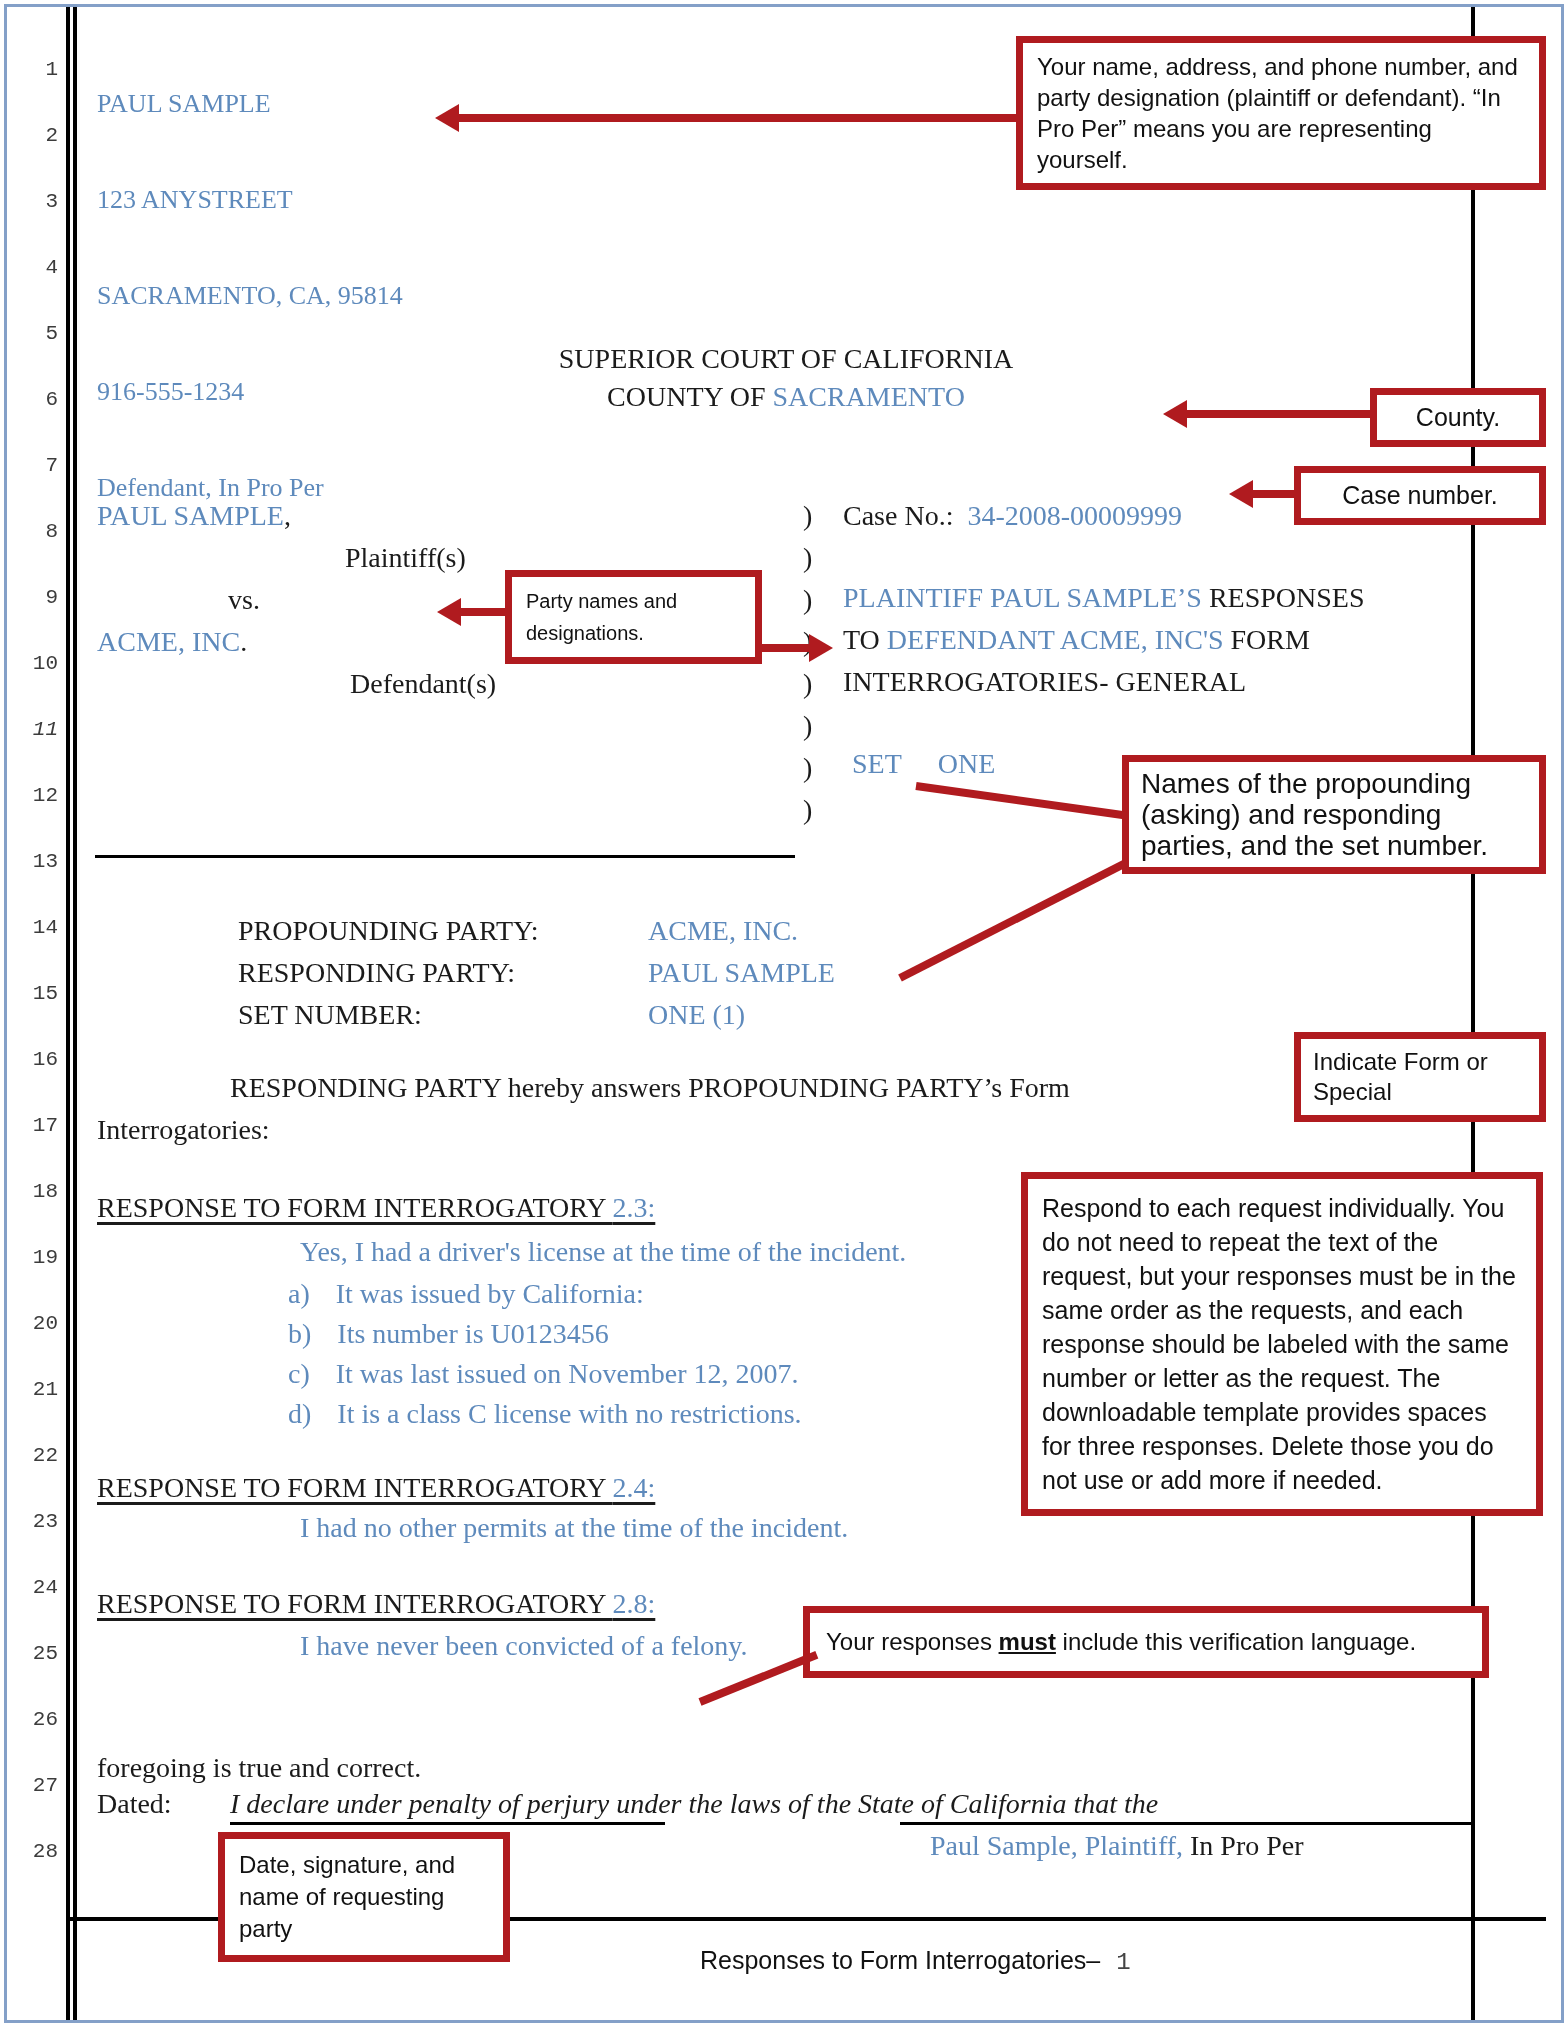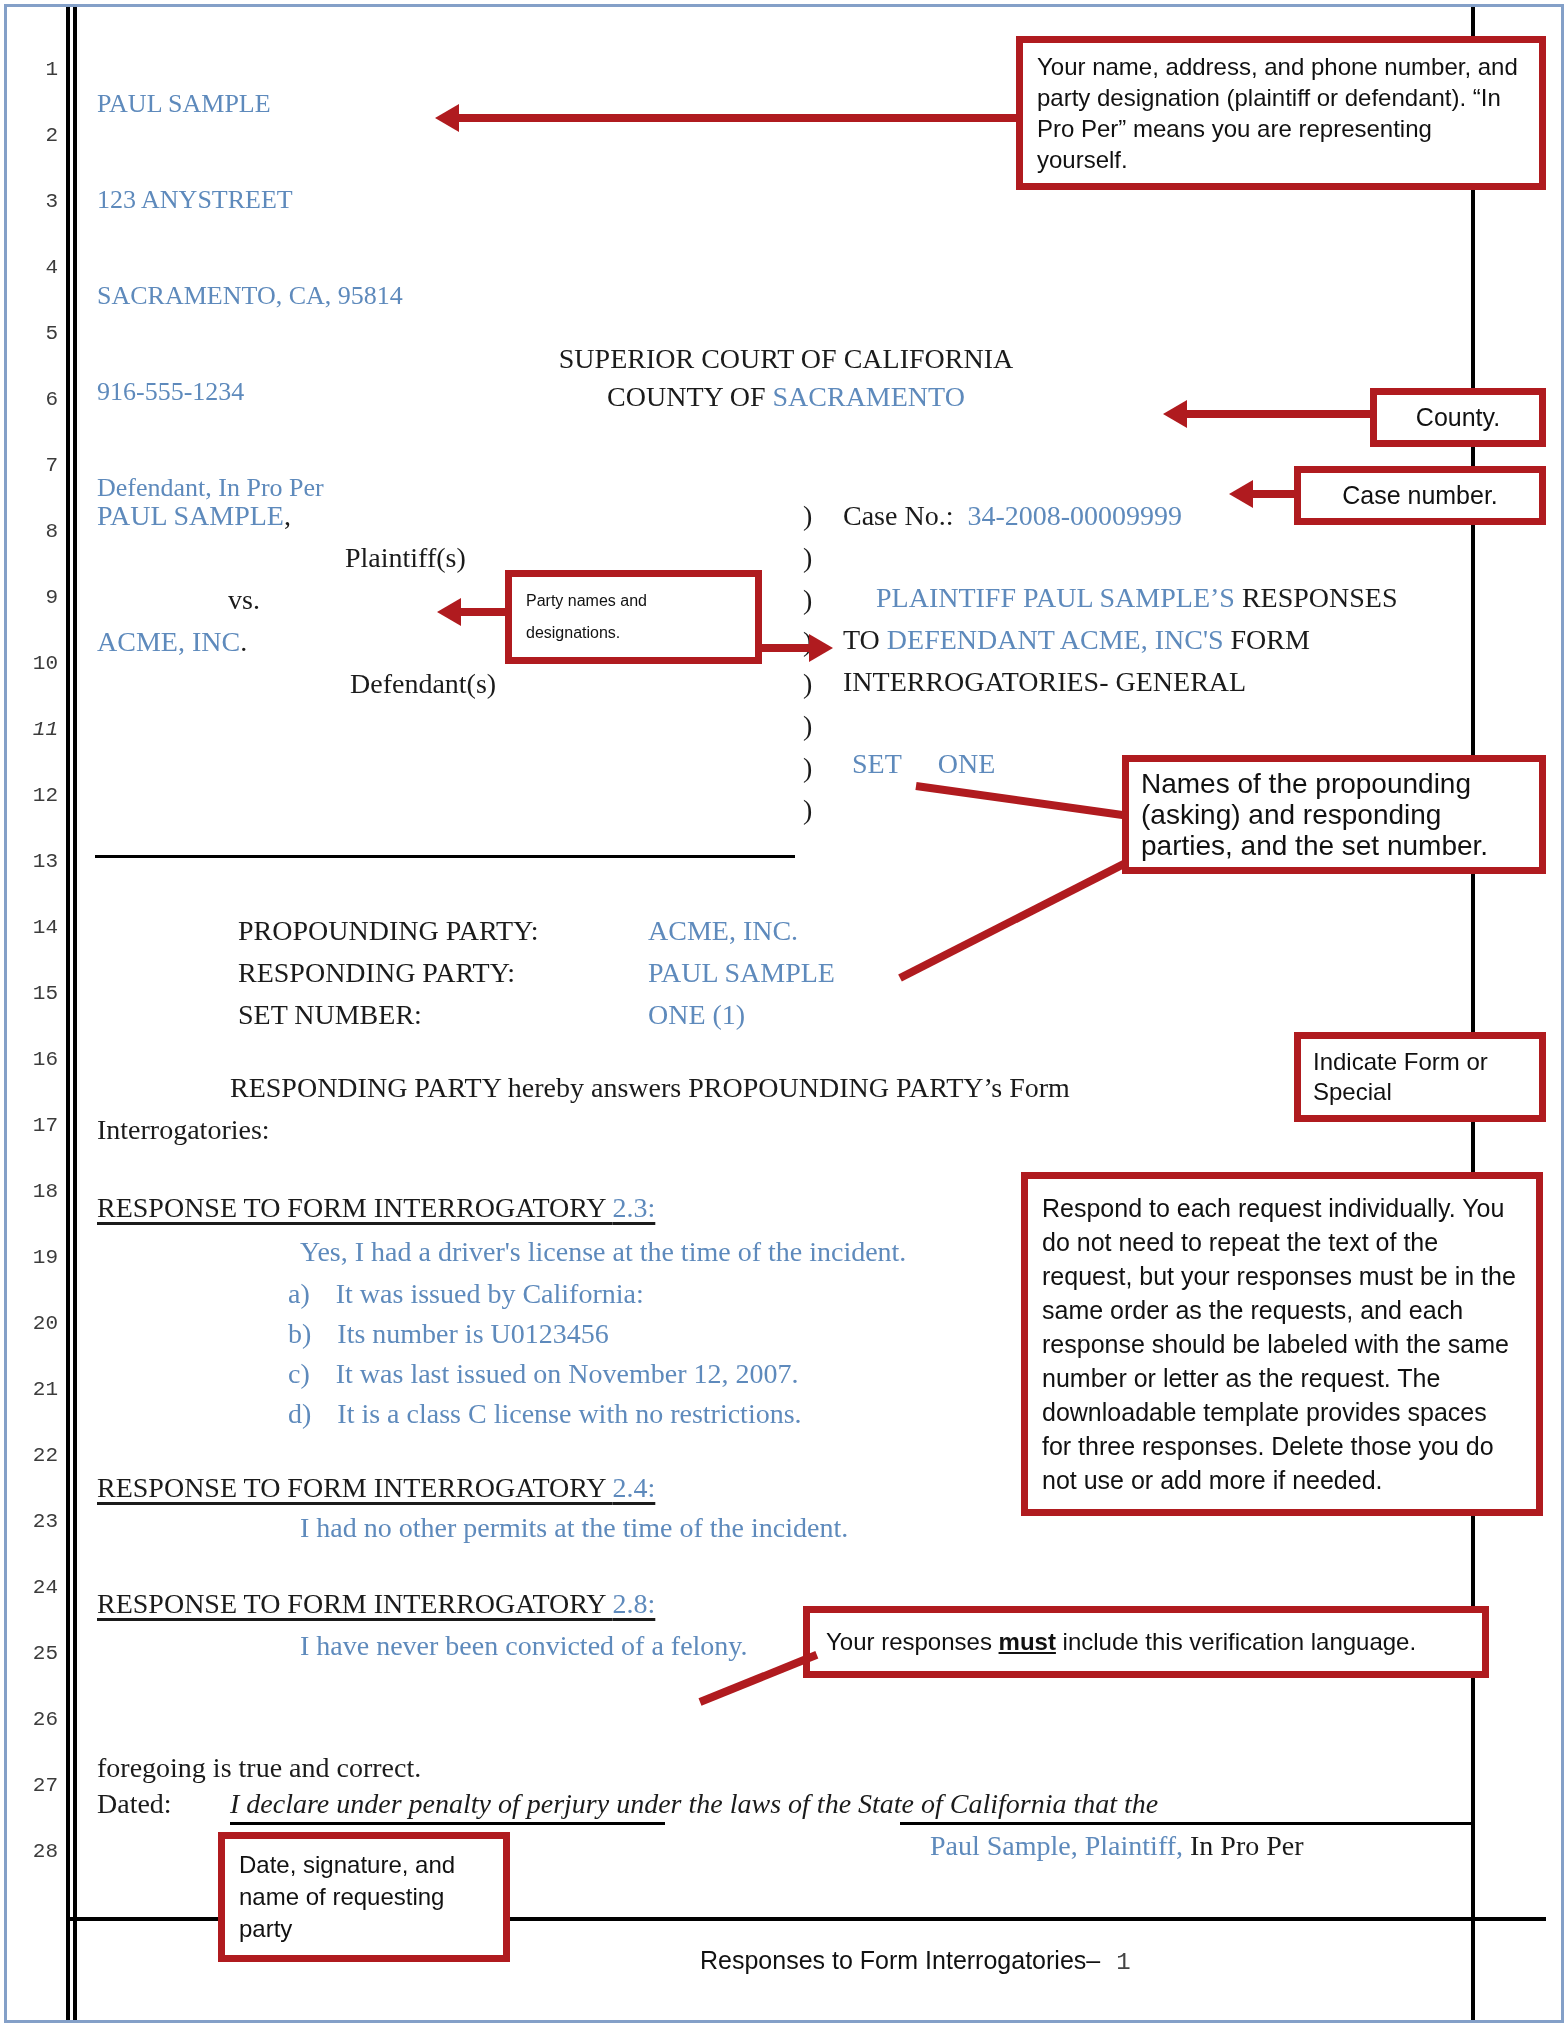--- a/index.html
+++ b/index.html
@@ -96,21 +96,21 @@
       <div class="paren" style="left: 0px; top: 542px;">)</div>
       <div class="paren" style="left: 0px; top: 584px;">)</div>
       <div class="paren" style="left: 0px; top: 626px;">)</div>
       <div class="paren" style="left: 0px; top: 668px;">)</div>
       <div class="paren" style="left: 0px; top: 710px;">)</div>
       <div class="paren" style="left: 0px; top: 752px;">)</div>
       <div class="paren" style="left: 0px; top: 794px;">)</div>
     </div>
 
   <div class="abs doc" style="left:843px;top:500px;"><span class="black">Case No.:  </span><span class="blue">34-2008-00009999</span></div>
-  <div class="abs doc" style="left:876px;top:582px;font-family:Liberation Serif, serif;"><span class="blue">PLAINTIFF PAUL SAMPLE’S</span><span class="black"> RESPONSES</span></div>
+  <div class="abs doc" style="left:843px;top:582px;font-family:Liberation Serif, serif;"><span class="blue">PLAINTIFF PAUL SAMPLE’S</span><span class="black"> RESPONSES</span></div>
   <div class="abs doc" style="left:843px;top:624px;"><span class="black">TO </span><span class="blue">DEFENDANT ACME, INC'S</span><span class="black"> FORM</span></div>
   <div class="abs doc" style="left:843px;top:666px;">INTERROGATORIES- GENERAL</div>
   <div class="abs doc blue" style="left:852px;top:748px;"><span>SET</span><span style="margin-left:36px;">ONE</span></div>
 
   <div class="hline" style="left:95px;top:855px;width:700px;height:3px;"></div>
 
   <div class="abs doc" style="left:238px;top:915px;">PROPOUNDING PARTY:</div>
   <div class="abs doc blue" style="left:648px;top:915px;">ACME, INC.</div>
   <div class="abs doc" style="left:238px;top:957px;">RESPONDING PARTY:</div>
   <div class="abs doc blue" style="left:648px;top:957px;">PAUL SAMPLE</div>
@@ -158,21 +158,21 @@
     </div>
 
   <div class="callout" style="left:1294px;top:466px;width:252px;box-sizing:border-box;">
     <div class="inner" style="font-size:25px;text-align:center;padding:8px 6px;">Case number.</div>
   </div>
   <div class="harrow" style="left:1252px;top:490px;width:42px;">
       <span class="head-l"></span>
     </div>
 
   <div class="callout" style="left:505px;top:570px;width:257px;box-sizing:border-box;">
-    <div class="inner" style="font-size:16px;line-height:32px;">Party names and designations.</div>
+    <div class="inner" style="font-size:20px;line-height:32px;">Party names and designations.</div>
   </div>
   <div class="harrow" style="left:460px;top:608px;width:45px;">
       <span class="head-l"></span>
     </div>
   <div class="harrow" style="left:762px;top:644px;width:48px;">
       <span class="head-r"></span>
     </div>
 
   <div class="callout" style="left:1122px;top:755px;width:424px;box-sizing:border-box;">
     <div class="inner" style="font-size:28px;line-height:31px;padding:6px 12px;">Names of the propounding (asking) and responding parties, and the set number.</div>

